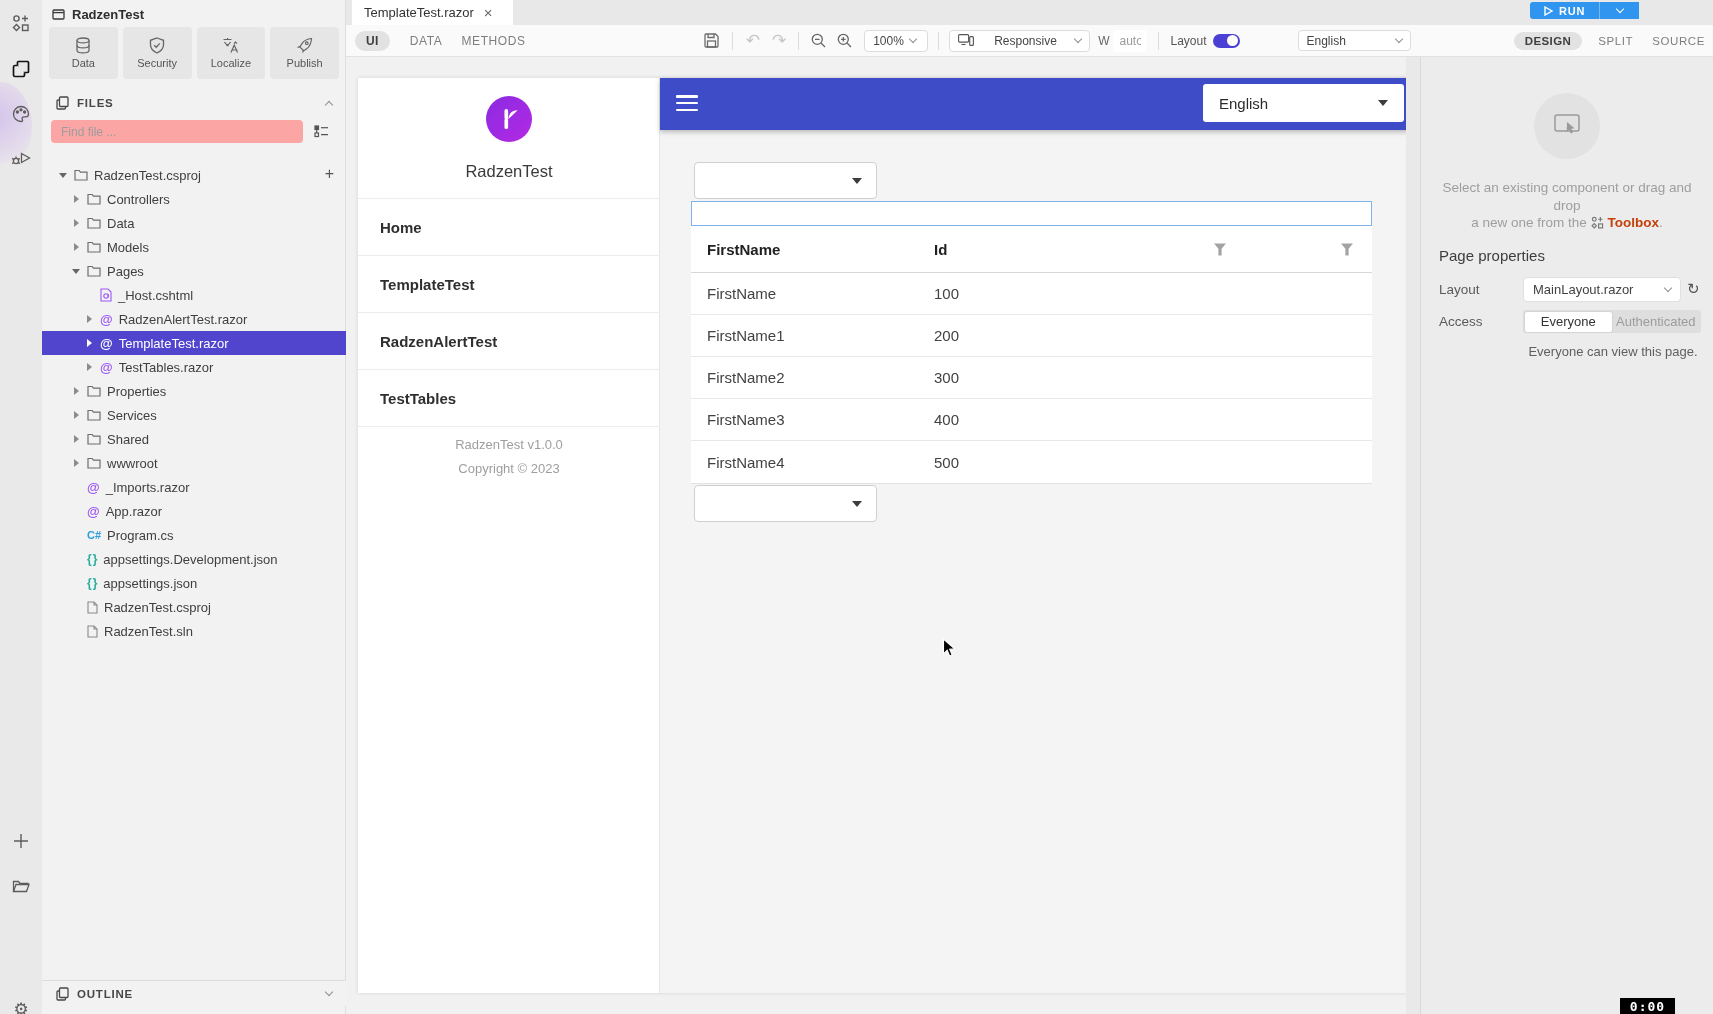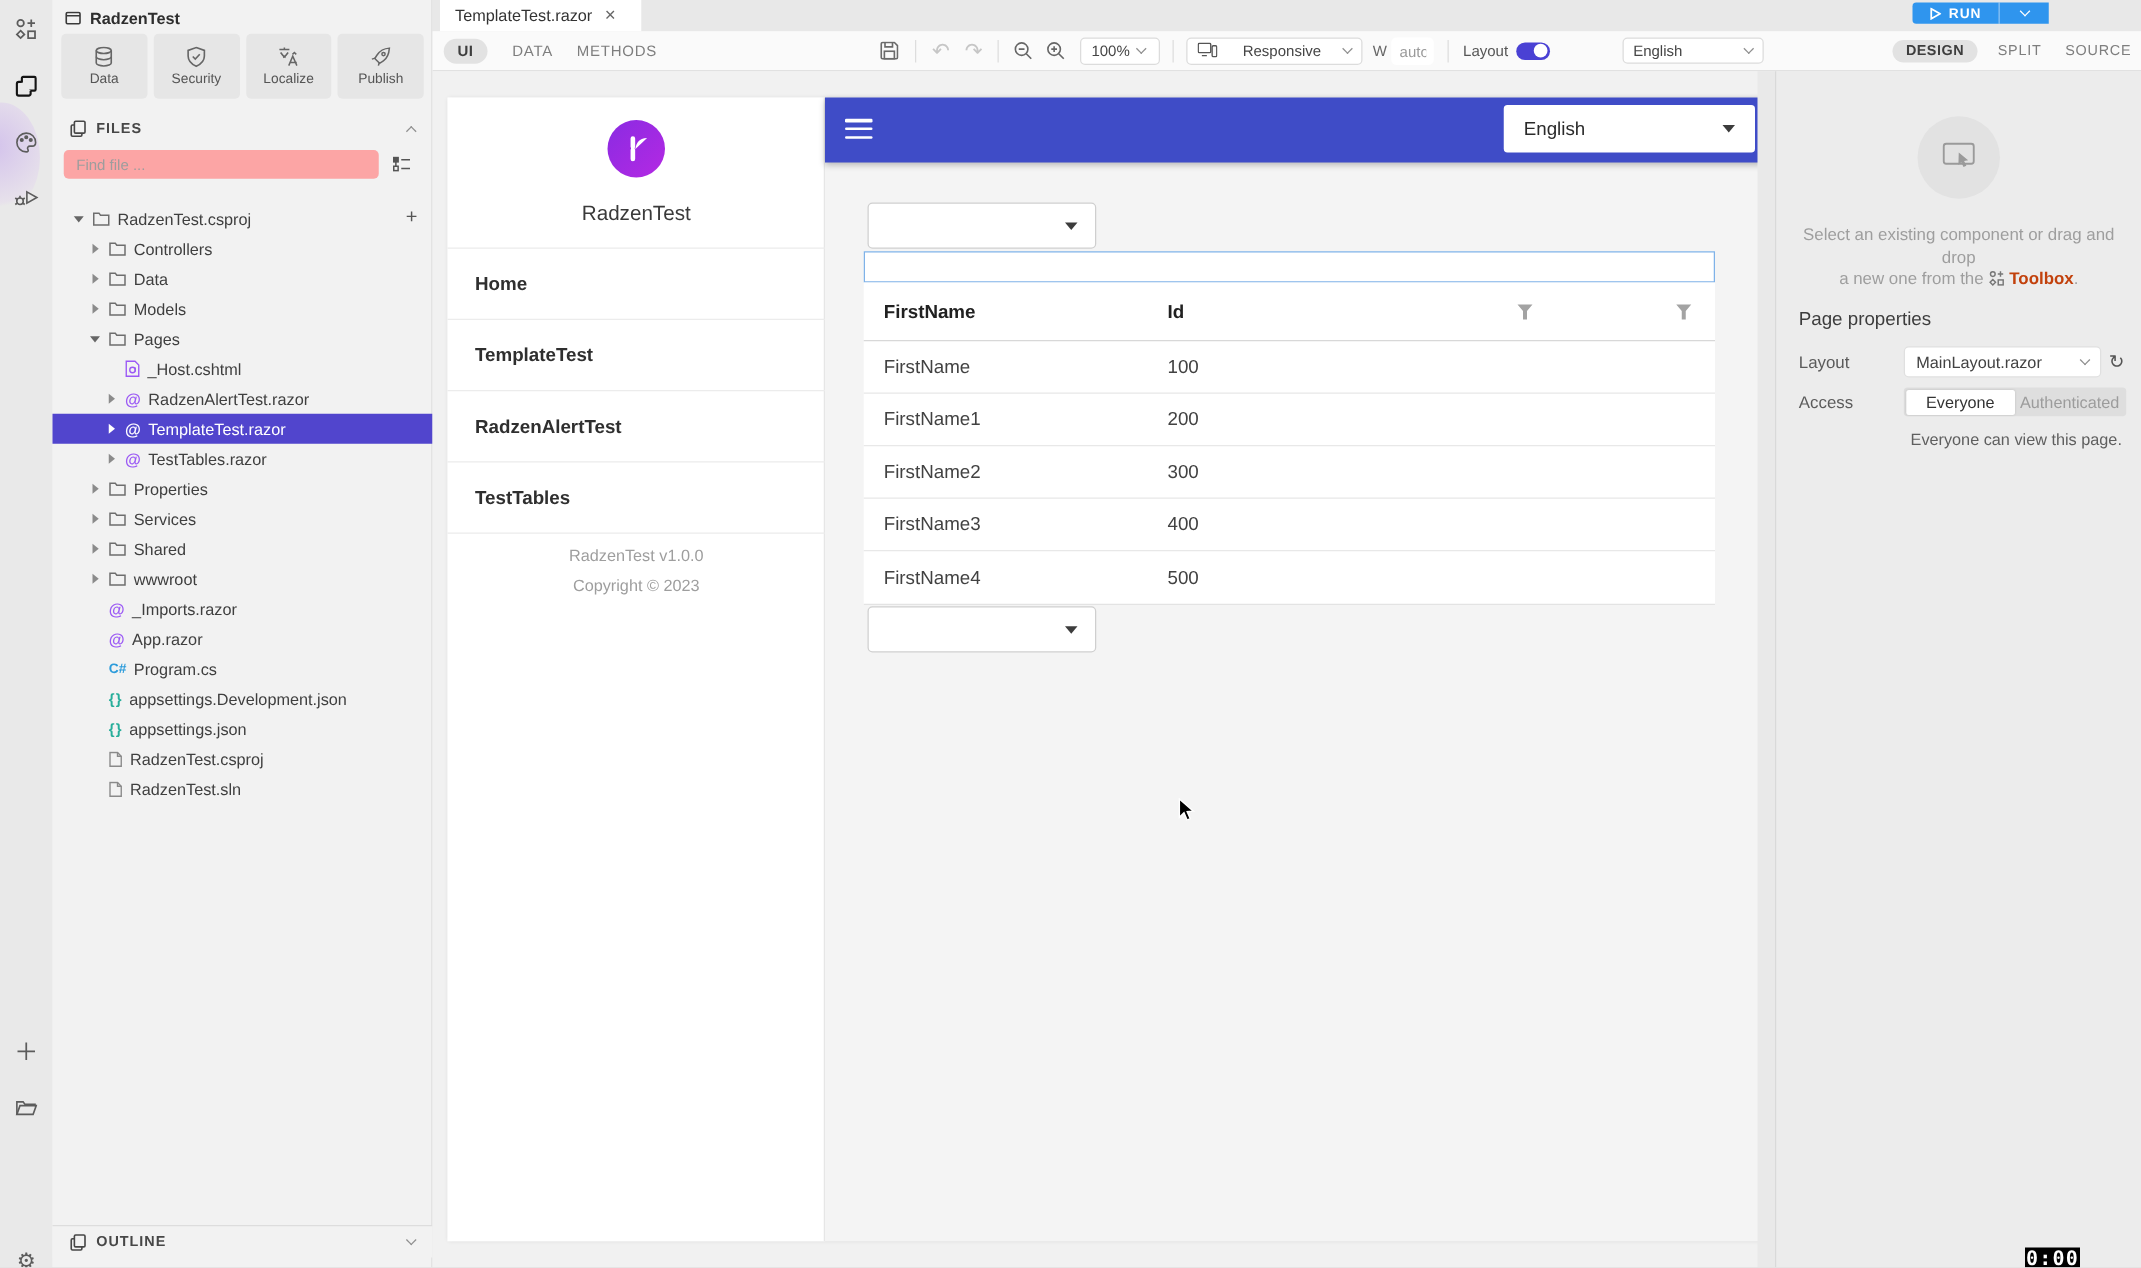--- a/index.html
+++ b/index.html
@@ -91,22 +91,22 @@
   #insp-help b{color:#c2410c;}
   #insp-props-title{left:18px;top:190px;font-size:15px;font-weight:400;color:#3d3d3d;}
   .insp-label{font-size:13.5px;color:#5b5b5b;}
   #layout-select{left:102px;top:220px;width:158px;height:25px;background:#fff;border:1px solid #e0e0e0;border-radius:4px;display:flex;align-items:center;justify-content:space-between;padding:0 9px;font-size:13px;color:#424242;cursor:pointer;}
   #refresh{left:266px;top:223px;color:#555;font-size:15px;cursor:pointer;}
   #access-seg{left:102px;top:253px;width:178px;height:23px;background:#dedede;border-radius:3px;display:flex;padding:1.5px;}
   .seg{flex:1;display:flex;align-items:center;justify-content:center;font-size:13px;color:#9c9c9c;cursor:pointer;border-radius:2px;}
   .seg.on{background:#fff;color:#333;box-shadow:0 0 2px rgba(0,0,0,.15);}
   #access-note{left:102px;top:287px;width:180px;text-align:center;font-size:13px;color:#5f5f5f;}
 
-  #timer{left:1620px;top:998px;width:44px;height:16px;background:#000;color:#fff;
-    font-family:"DejaVu Sans Mono",monospace;font-size:16px;font-weight:700;display:flex;align-items:center;justify-content:center;letter-spacing:1px;}
+  #timer{left:1620px;top:998px;width:55px;height:16px;background:#000;color:#fff;
+    font-family:"DejaVu Sans Mono",monospace;font-size:13px;font-weight:700;display:flex;align-items:center;justify-content:center;letter-spacing:1px;}
   #cursor{left:942px;top:638px;}
   svg{display:block;}
 </style>
 </head>
 <body>
 
 <div id="stage">
 
   <div id="rail" class="abs">
     <div class="rail-blob abs"></div>

